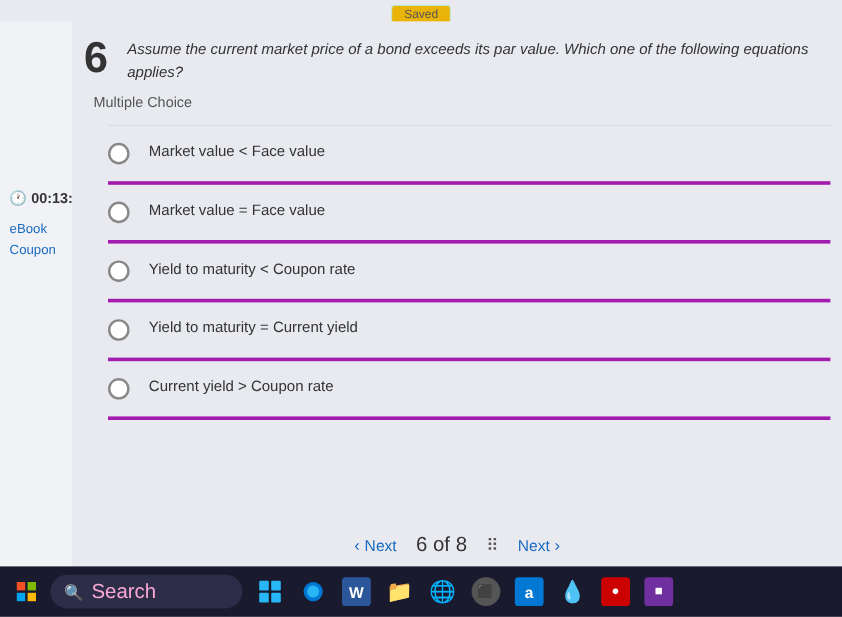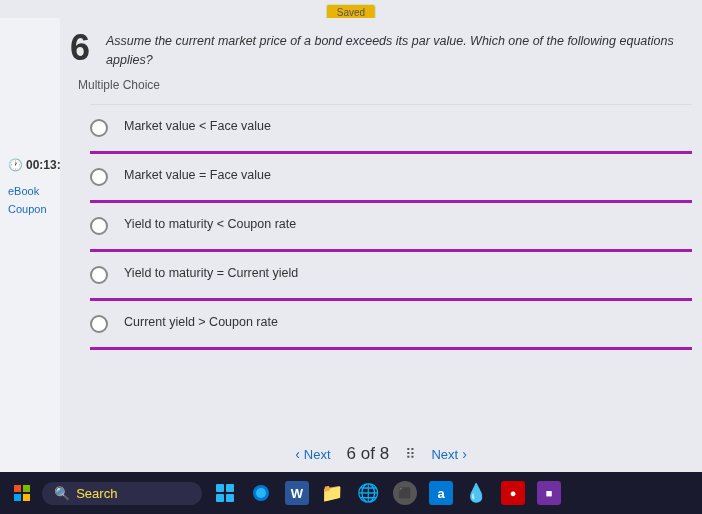--- a/index.html
+++ b/index.html
@@ -198,22 +198,22 @@
       flex: 0 0 160px;
       cursor: pointer;
     }
 
     .taskbar-search-icon {
       color: #aaa;
       font-size: 13px;
     }
 
     .taskbar-search-text {
-      color: #fde047;
-      font-size: 13px;
+      color: #f9a8d4;
+      font-size: 17px;
     }
 
     .taskbar-apps {
       display: flex;
       align-items: center;
       gap: 6px;
       margin-left: 4px;
     }
 
     .taskbar-app {

